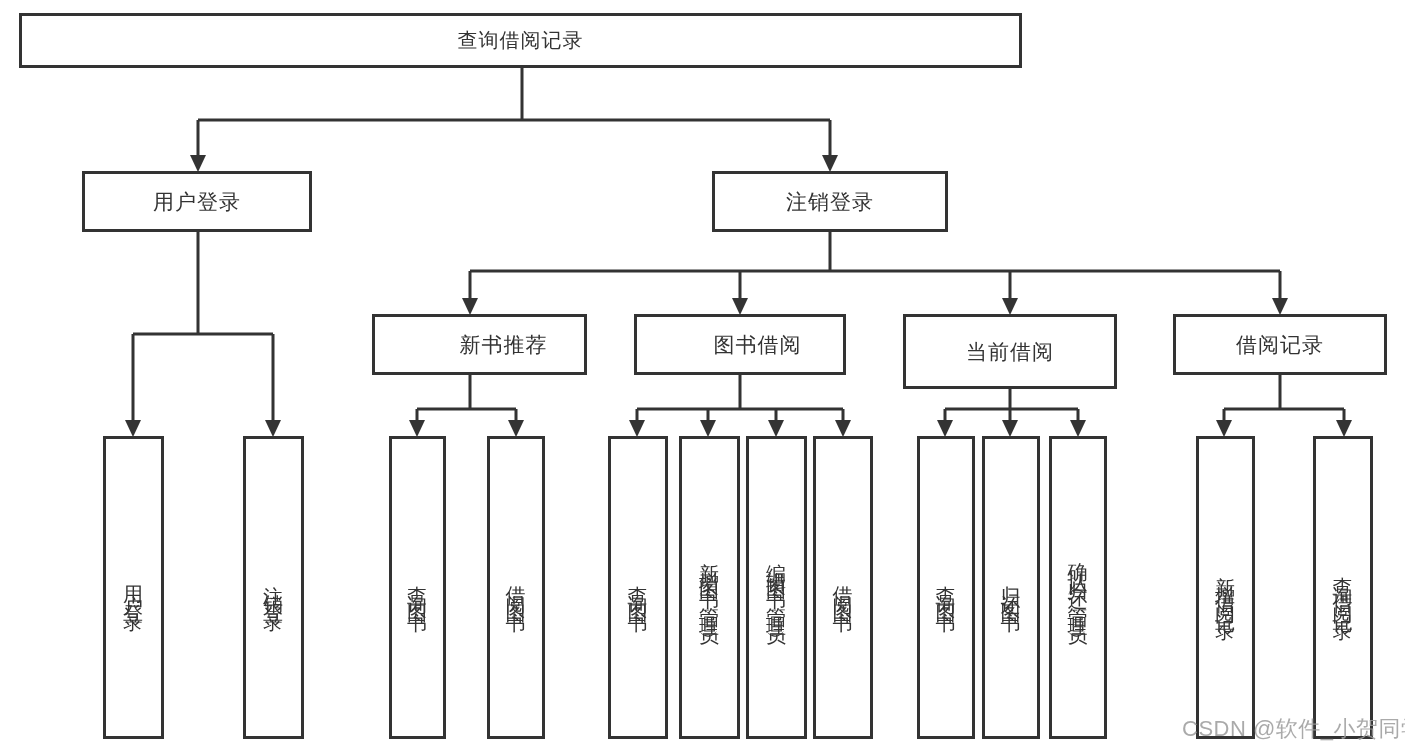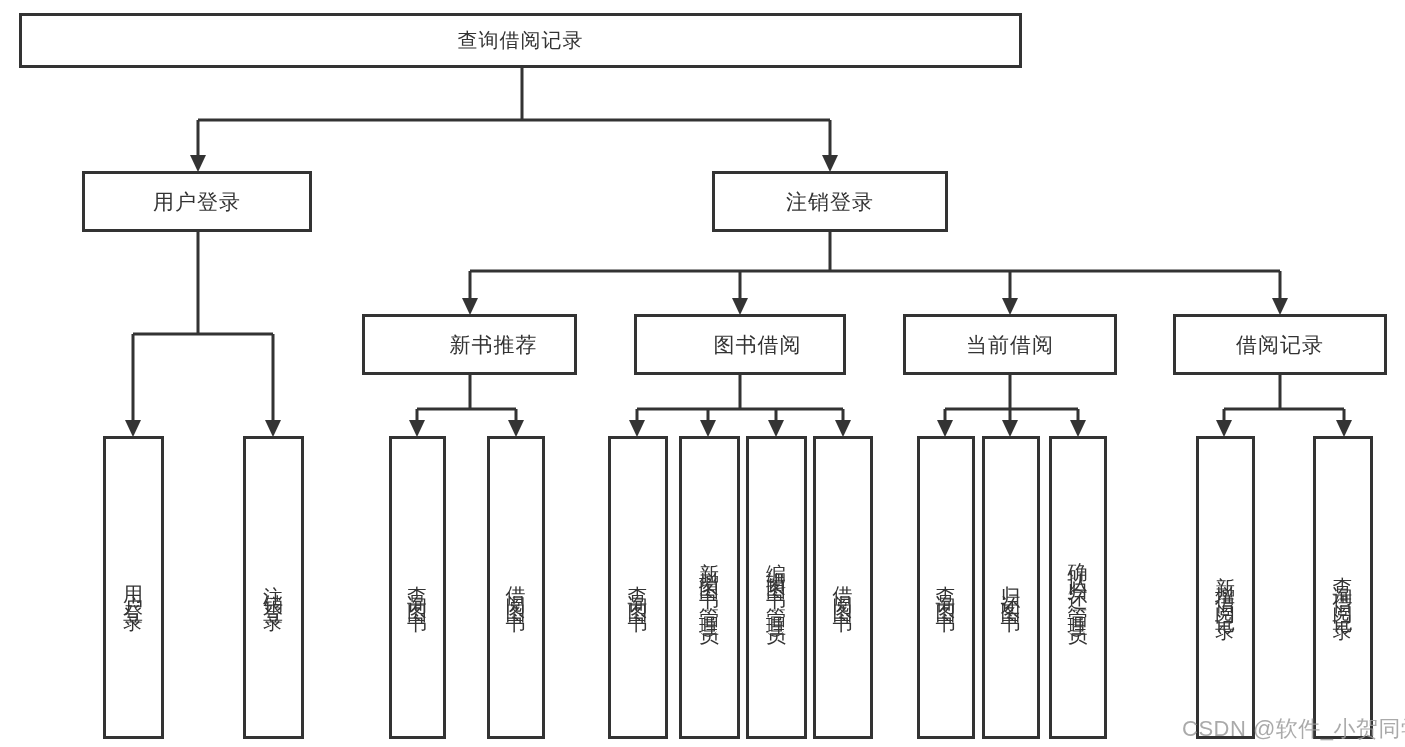--- a/index.html
+++ b/index.html
@@ -87,27 +87,27 @@
     <span>查询借阅记录</span>
   </div>
 
   <div class="box hbox" style="left:82px; top:171px; width:230px; height:61px;">
     <span>用户登录</span>
   </div>
   <div class="box hbox" style="left:712px; top:171px; width:236px; height:61px;">
     <span>注销登录</span>
   </div>
 
-  <div class="box hbox" style="left:362px; top:314px; width:215px; height:61px;padding-left:48px;">
+  <div class="box hbox" style="left:372px; top:314px; width:215px; height:61px;padding-left:48px;">
     <span>新书推荐</span>
   </div>
   <div class="box hbox" style="left:634px; top:314px; width:212px; height:61px;padding-left:35px;">
     <span>图书借阅</span>
   </div>
-  <div class="box hbox" style="left:903px; top:314px; width:214px; height:61px;">
+  <div class="box hbox" style="left:903px; top:314px; width:214px; height:75px;">
     <span>当前借阅</span>
   </div>
   <div class="box hbox" style="left:1173px; top:314px; width:214px; height:61px;">
     <span>借阅记录</span>
   </div>
 
   <div class="box vbox" style="left:103px; top:436px; width:61px; height:303px;">
     <span>用户登录</span>
   </div>
   <div class="box vbox" style="left:243px; top:436px; width:61px; height:303px;">

